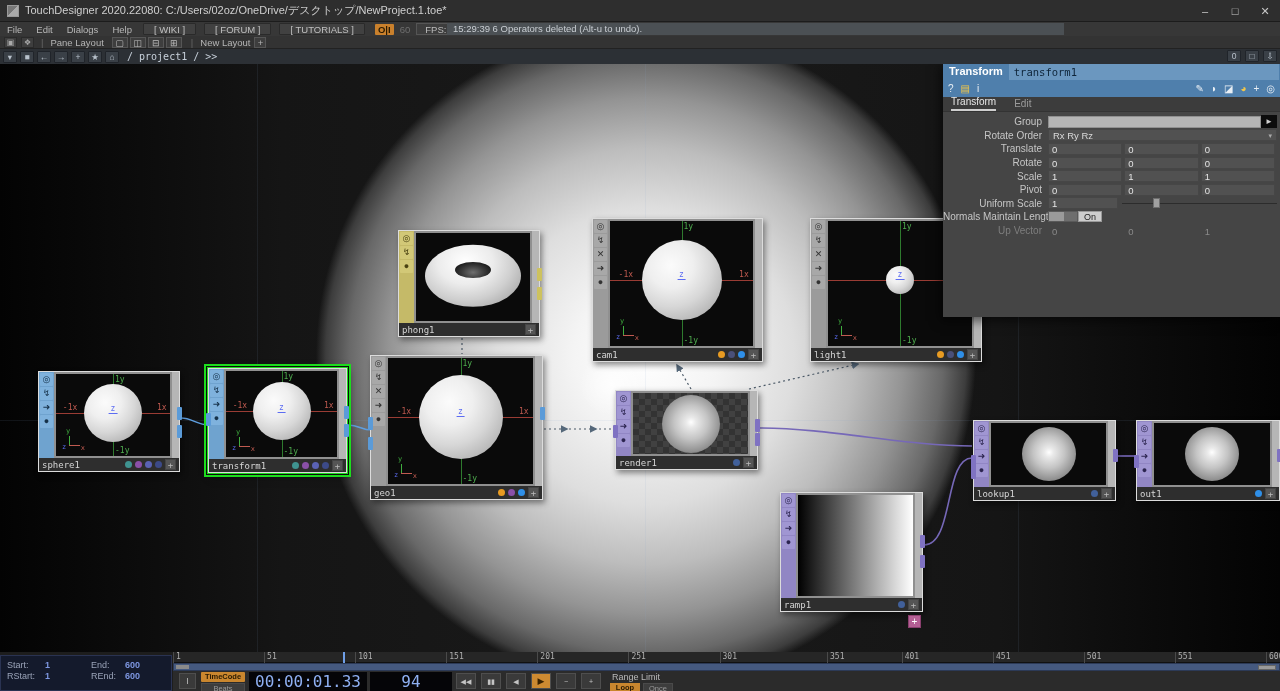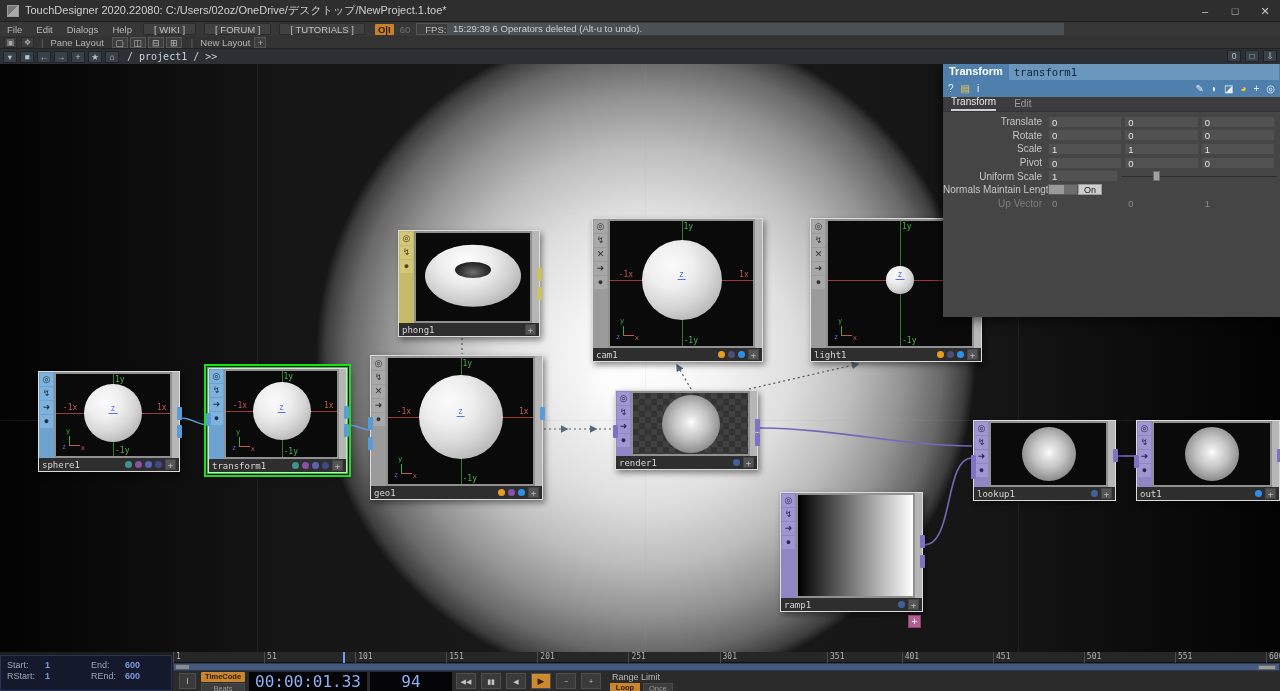--- a/index.html
+++ b/index.html
@@ -585,20 +585,33 @@
         <div class="pp-ic right-ic yellow">◕</div>
         <div class="pp-ic right-ic">+</div>
         <div class="pp-ic right-ic">◎</div>
       </div>
       <div id="pp-tabs">
         <div class="pp-tab active">Transform</div>
         <div class="pp-tab">Edit</div>
       </div>
       <div id="pp-rows">
           <div class="pp-row">
+            <div class="pp-label">Group</div>
+            <div class="pp-fields">
+              <div class="pp-light"></div>
+              <div class="pp-go">►</div>
+            </div>
+          </div>
+          <div class="pp-row">
+            <div class="pp-label">Rotate Order</div>
+            <div class="pp-fields">
+              <div class="pp-drop">Rx Ry Rz<span class="arr">▾</span></div>
+            </div>
+          </div>
+          <div class="pp-row">
             <div class="pp-label">Translate</div>
             <div class="pp-fields">
               <div class="pp-num">0</div>
               <div class="pp-num">0</div>
               <div class="pp-num">0</div>
             </div>
           </div>
           <div class="pp-row">
             <div class="pp-label">Rotate</div>
             <div class="pp-fields">

